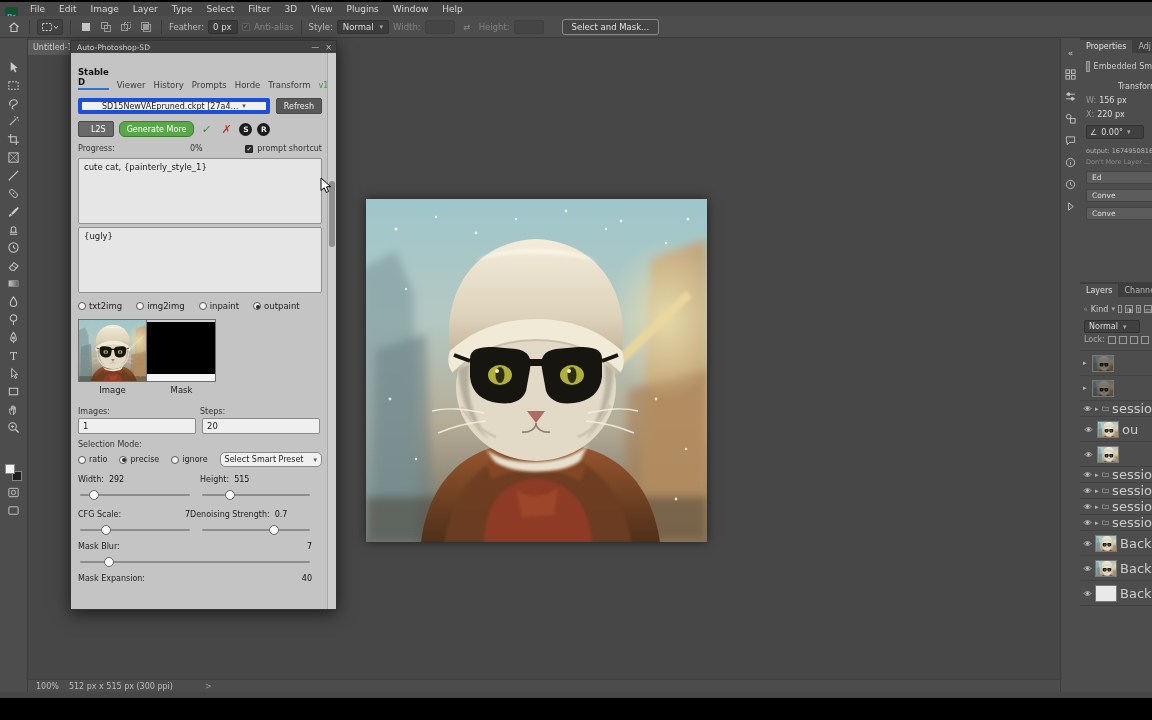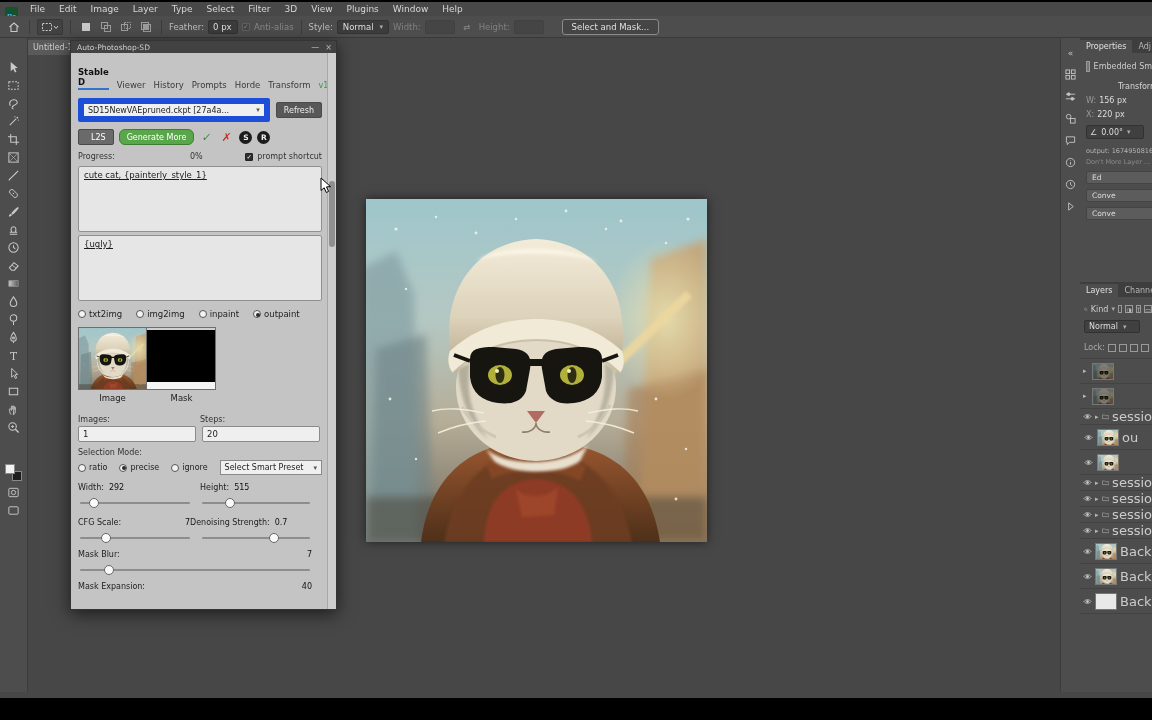--- a/index.html
+++ b/index.html
@@ -64,21 +64,21 @@
 .rp-kv .k{color:#999;}
 .rp-kv .v{color:#ddd;}
 .rp-angle{margin-top:6px;display:inline-flex;align-items:center;gap:4px;width:58px;height:14px;background:#404040;border:1px solid #313131;border-radius:2px;padding:0 3px;color:#ddd;}
 .rp-output{margin-top:8px;font-size:6.5px;color:#b5b5b5;}
 .rp-dim{margin-top:3px;font-size:6.5px;color:#8b8b8b;}
 .rp-btn{display:block;margin-top:5px;width:84px;height:13px;background:#5c5c5c;border:1px solid #444;border-radius:2px;color:#ddd;font-size:7.5px;text-align:left;padding:0 0 0 5px;font-family:inherit;}
 .rp-spacer{height:62px;}
 .lr-row{display:flex;align-items:center;gap:3px;padding-left:4px;}
 .lr-filter{margin-top:4px;height:16px;}
 .lr-blendbox{display:inline-flex;align-items:center;gap:5px;width:56px;height:13px;background:#404040;border:1px solid #313131;border-radius:2px;padding:0 4px;color:#ddd;}
-.lr-lock{margin-top:8px;height:13px;color:#aaa;}
+.lr-lock{margin-top:0;height:13px;color:#aaa;}
 .f-ic{width:8px;height:8px;border:1px solid #9a9a9a;display:inline-flex;align-items:center;justify-content:center;font-size:6px;color:#bbb;}
 .layer-list{margin-top:4px;border-top:1px solid #434343;}
 .layer-row{display:flex;align-items:center;gap:3px;border-bottom:1px solid #434343;padding-left:3px;}
 .layer-row.img{height:25px;}
 .layer-row.grp{height:16px;}
 .eye{width:11px;display:flex;justify-content:center;}
 .chev{color:#b5b5b5;font-size:7px;width:6px;}
 .lthumb{width:22px;height:17px;border:1px solid #777;overflow:hidden;position:relative;background:#000;flex:0 0 auto;}
 .lthumb.darkened::after{content:'';position:absolute;inset:0;background:rgba(0,0,0,0.45);}
 .lthumb.white{background:#e9e9e9;}
@@ -88,56 +88,56 @@
 .plugin{position:absolute;left:70px;top:38px;width:267px;height:570px;z-index:10;box-shadow:0 4px 16px rgba(0,0,0,0.6);border:1px solid #343434;background:#c4c4c4;}
 .pl-header{position:absolute;top:0;left:0;right:0;height:12px;background:#424242;display:flex;align-items:center;color:#cfcfcf;font-size:7.5px;padding:0 4px 0 6px;}
 .pl-win-icons{margin-left:auto;display:flex;gap:6px;color:#bbb;font-size:8px;}
 .pl-body{position:absolute;top:12px;left:0;right:0;bottom:0;background:#c4c4c4;padding:0 14px 0 7px;overflow:hidden;color:#222;}
 .pl-scroll{position:absolute;top:12px;right:0;width:9px;bottom:0;background:#cdcdcd;border-left:1px solid #a8a8a8;}
 .pl-scroll .bar{position:absolute;top:128px;left:1px;width:6px;height:66px;background:#8f8f8f;border-radius:3px;}
 .pl-tabs{margin-top:14px;display:flex;align-items:flex-end;gap:8px;font-size:8.5px;color:#3a3a3a;}
 .pl-tab.active{color:#101010;font-weight:bold;border-bottom:2px solid #2f74d0;padding-bottom:1px;}
 .pl-version{margin-left:auto;color:#2f9e44;font-size:8px;}
 .pl-model{margin-top:8px;display:flex;gap:6px;align-items:center;}
-.pl-select{flex:1;display:flex;align-items:center;height:24px;background:#f0f0f0;border:6px solid #1d4ed8;border-radius:2px;font-size:8px;padding:0 4px;color:#222;overflow:hidden;white-space:nowrap;}
+.pl-select{flex:1;display:flex;align-items:center;height:16px;background:#f0f0f0;border:4px solid #1d4ed8;border-radius:2px;font-size:8px;padding:0 20px;color:#222;overflow:hidden;white-space:nowrap;}
 .pl-select .caret{margin-left:auto;color:#555;}
 .pl-btn{height:16px;border-radius:2px;font-size:8px;font-family:inherit;border:1px solid #4a4a4a;padding:0 7px;}
 .pl-btn.dark{background:#585858;color:#eee;}
 .pl-btn.gray{background:#6a6a6a;color:#fff;padding-left:12px;}
 .pl-btn.green{background:#5aa74b;color:#fff;border-color:#3f7d34;border-radius:6px;}
 .pl-gen{margin-top:7px;display:flex;gap:5px;align-items:center;}
 .gen-icon{display:inline-flex;align-items:center;justify-content:center;width:15px;height:15px;font-weight:bold;}
 .gen-icon.gcheck{color:#2f8f2f;font-size:11px;transform:skewX(-8deg);}
 .gen-icon.rx{color:#c03028;font-size:11px;transform:skewX(-8deg);}
 .gen-icon.badge{width:13px;height:13px;border-radius:50%;background:#1c1c1c;color:#f0f0f0;font-size:7.5px;}
 .pl-progress{margin-top:7px;display:flex;align-items:center;font-size:8px;color:#333;}
 .pl-progress .plabel{width:112px;}
 .pl-progress .pval{width:36px;}
 .pl-check{margin-left:auto;display:inline-flex;align-items:center;gap:4px;}
 .cbx2{width:8px;height:8px;background:#2e2e2e;border:1px solid #222;color:#fff;font-size:6.5px;display:inline-flex;align-items:center;justify-content:center;border-radius:1px;}
-.pl-ta{display:block;width:100%;height:66px;margin-top:5px;background:#e6e6e6;border:1px solid #909090;border-radius:2px;resize:none;font-family:inherit;font-size:8.5px;color:#1c1c1c;padding:3px 5px;overflow:hidden;text-decoration:underline;}
+.pl-ta{display:block;width:100%;height:66px;margin-top:5px;background:#e6e6e6;border:1px solid #909090;border-radius:2px;resize:none;font-family:inherit;font-size:8.5px;color:#1c1c1c;padding:3px 5px;overflow:hidden;}
 .pl-ta.neg{margin-top:3px;}
 .pl-modes{margin-top:8px;display:flex;align-items:center;gap:14px;font-size:8.5px;color:#222;}
 .rpair{display:inline-flex;align-items:center;gap:3px;}
 .radio{width:8px;height:8px;border:1px solid #555;border-radius:50%;background:#f3f3f3;position:relative;flex:0 0 auto;}
 .radio.on::after{content:'';position:absolute;left:1.5px;top:1.5px;width:4px;height:4px;border-radius:50%;background:#2b2b2b;}
 .pl-thumbs{margin-top:8px;display:flex;}
 .thumb{width:69px;height:63px;border:1px solid #6e6e6e;background:#1a1a1a;overflow:hidden;position:relative;}
 .thumb.mask{background:#000;border-left:none;}
 .thumb.mask .mband{position:absolute;left:0;right:0;bottom:0;height:7px;background:#f5f5f5;}
 .thumb.mask .mtop{position:absolute;left:0;right:0;top:0;height:2px;background:#f5f5f5;opacity:0.85;}
 .pl-thumb-labels{margin-top:3px;display:flex;font-size:8.5px;color:#222;}
 .pl-thumb-labels span{width:69px;text-align:center;}
 .pl-2col{margin-top:12px;display:flex;font-size:8px;color:#333;}
 .pl-2col .c1{width:122px;}
 .pl-fields{margin-top:2px;display:flex;gap:6px;}
 .pl-fields input{width:118px;height:16px;background:#efefef;border:1px solid #8a8a8a;border-radius:2px;font-family:inherit;font-size:8.5px;color:#1c1c1c;padding:0 4px;}
 .pl-sel-label{margin-top:6px;font-size:8px;color:#333;}
 .pl-selrow{margin-top:3px;display:flex;align-items:center;gap:12px;font-size:8px;color:#222;}
-.preset{margin-left:auto;display:inline-flex;align-items:center;width:112px;height:15px;background:#f0f0f0;border:1px solid #8a8a8a;border-radius:0;font-size:8px;padding:0 4px;color:#222;}
+.preset{margin-left:auto;display:inline-flex;align-items:center;width:112px;height:15px;background:#f0f0f0;border:1px solid #8a8a8a;border-radius:5px;font-size:8px;padding:0 4px;color:#222;}
 .preset .caret{margin-left:auto;color:#555;}
 .pl-whrow{margin-top:8px;display:flex;font-size:8px;color:#222;}
 .pl-whrow .c1{width:122px;display:flex;gap:5px;}
 .pl-whrow .c2{display:flex;gap:5px;}
 .pl-whrow .jb{justify-content:space-between;width:112px;}
 .val{color:#111;}
 .pl-sliders{margin-top:4px;display:flex;height:14px;}
 .slider{position:relative;height:14px;}
 .slider.s1{width:114px;margin-right:8px;}
 .slider.s2{width:112px;}
@@ -463,20 +463,25 @@
 
   <div class="canvas">
     <div class="doc-tab">
       <span>Untitled-1...</span>
     </div>
     <div class="artwork">
       <svg width="341" height="343">
             <use href="#cat-art" width="341" height="343"></use>
           </svg>
     </div>
+    <div class="statusbar">
+      <span>100%</span>
+      <span>512 px x 515 px (300 ppi)</span>
+      <span class="sb-arrow">&gt;</span>
+    </div>
   </div>
 
   <div class="iconstrip">
     <div class="strip-icon">«</div>
     <div class="strip-icon">
           <svg width="11" height="11" viewBox="0 0 12 12" stroke="#c4c4c4" fill="none" stroke-width="1">
             <rect x="1" y="1" width="4" height="4"></rect>
             <rect x="7" y="1" width="4" height="4"></rect>
             <rect x="1" y="7" width="4" height="4"></rect>
             <rect x="7" y="7" width="4" height="4"></rect>

